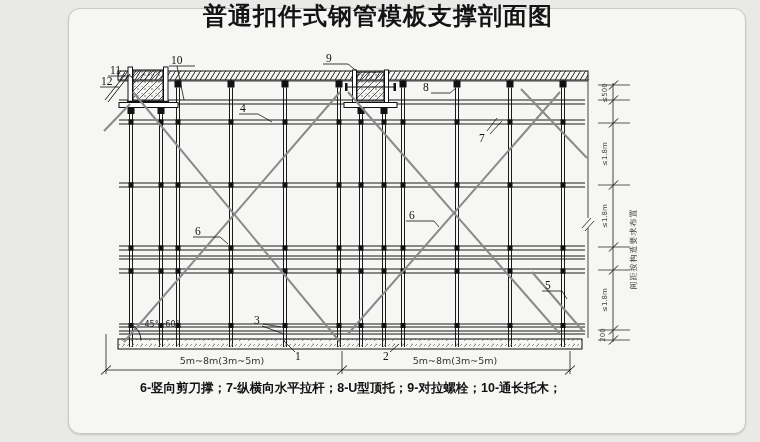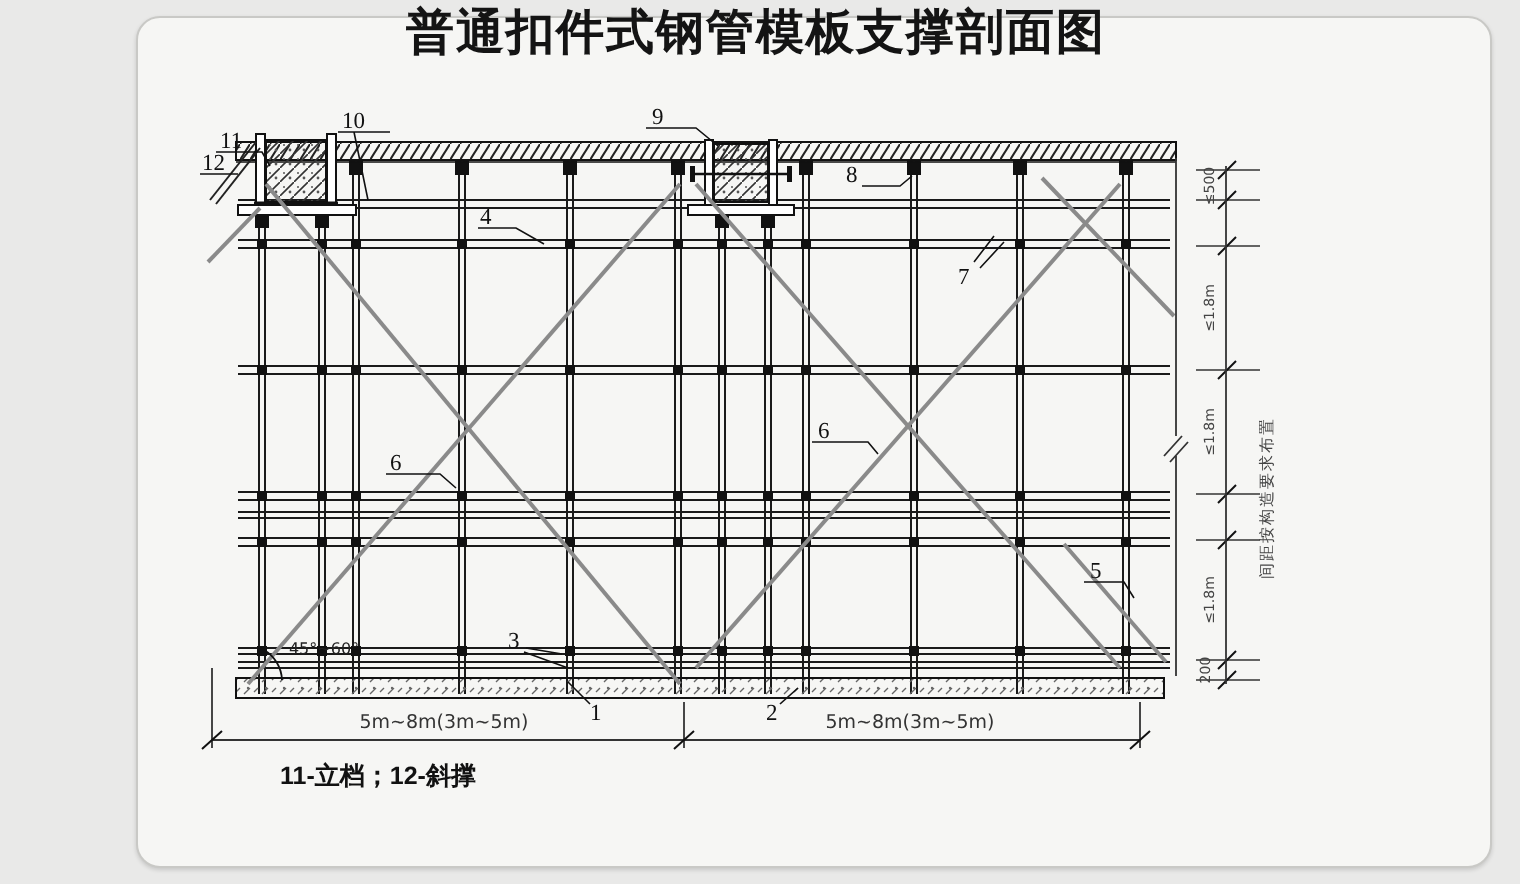--- a/index.html
+++ b/index.html
@@ -282,14 +282,14 @@
     <text class="callout" x="254" y="324">3</text>
     <path d="M263,324 L281,327 M262,326 L284,334" stroke="#111" fill="none"></path>
     <text class="callout" x="295" y="360">1</text>
     <path d="M295,352 L284,341" stroke="#111" fill="none"></path>
     <text class="callout" x="383" y="360">2</text>
     <path d="M390,352 L399,344" stroke="#111" fill="none"></path>
   </g>
 </svg>
 
 <div class="legend">
-  <div>11-立档；12-斜撑</div>
+  <div>6-竖向剪刀撑；7-纵横向水平拉杆；8-U型顶托；9-对拉螺栓；10-通长托木；</div>
 </div>
 
 </body></html>

